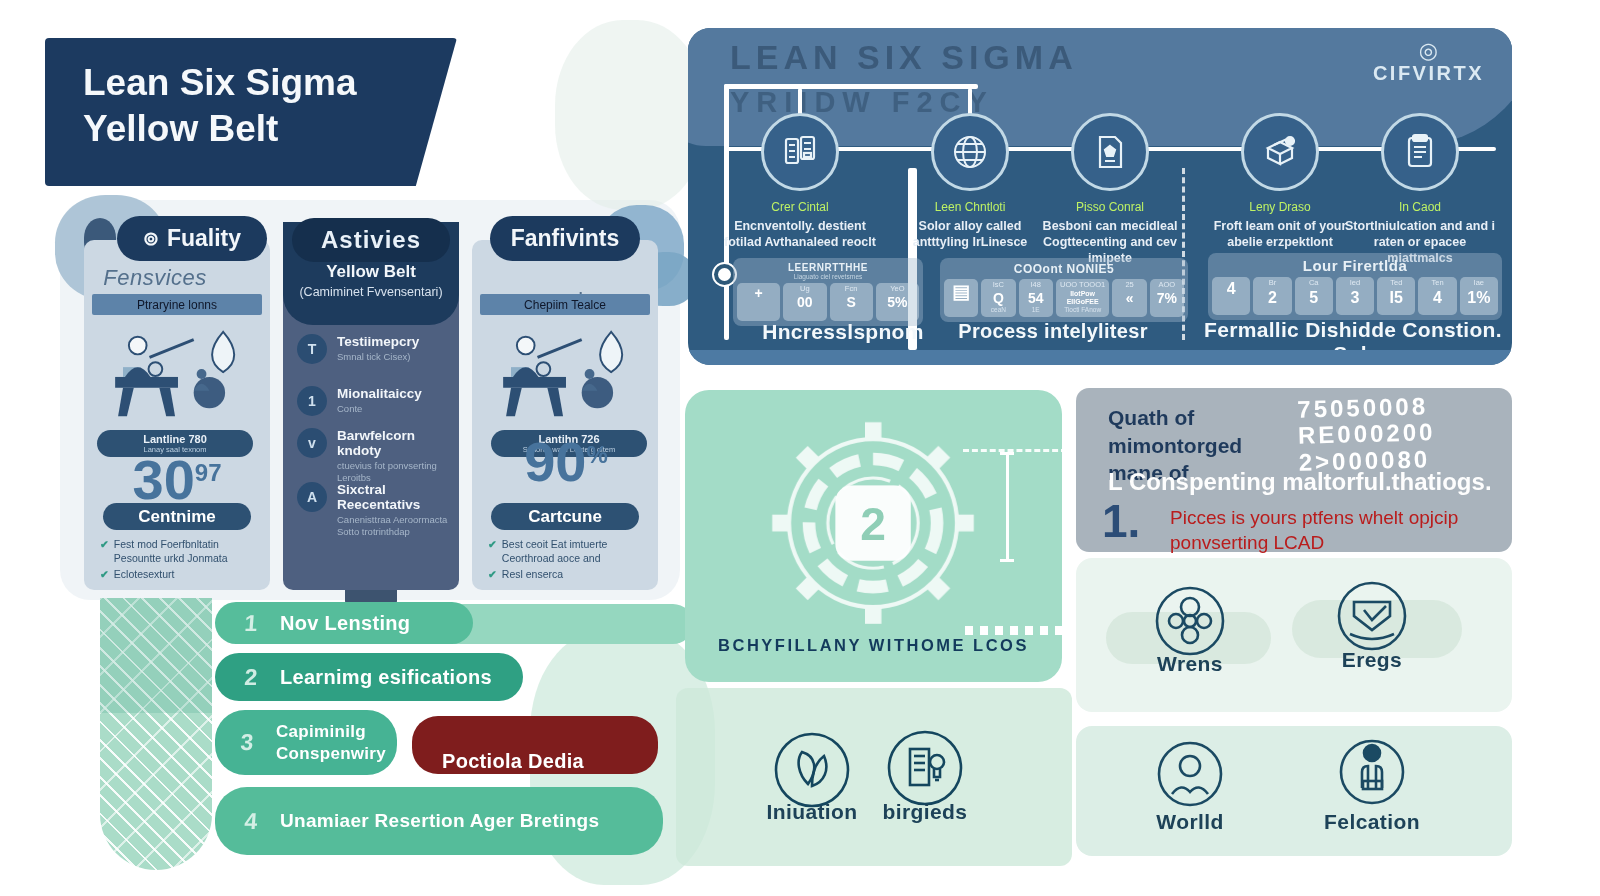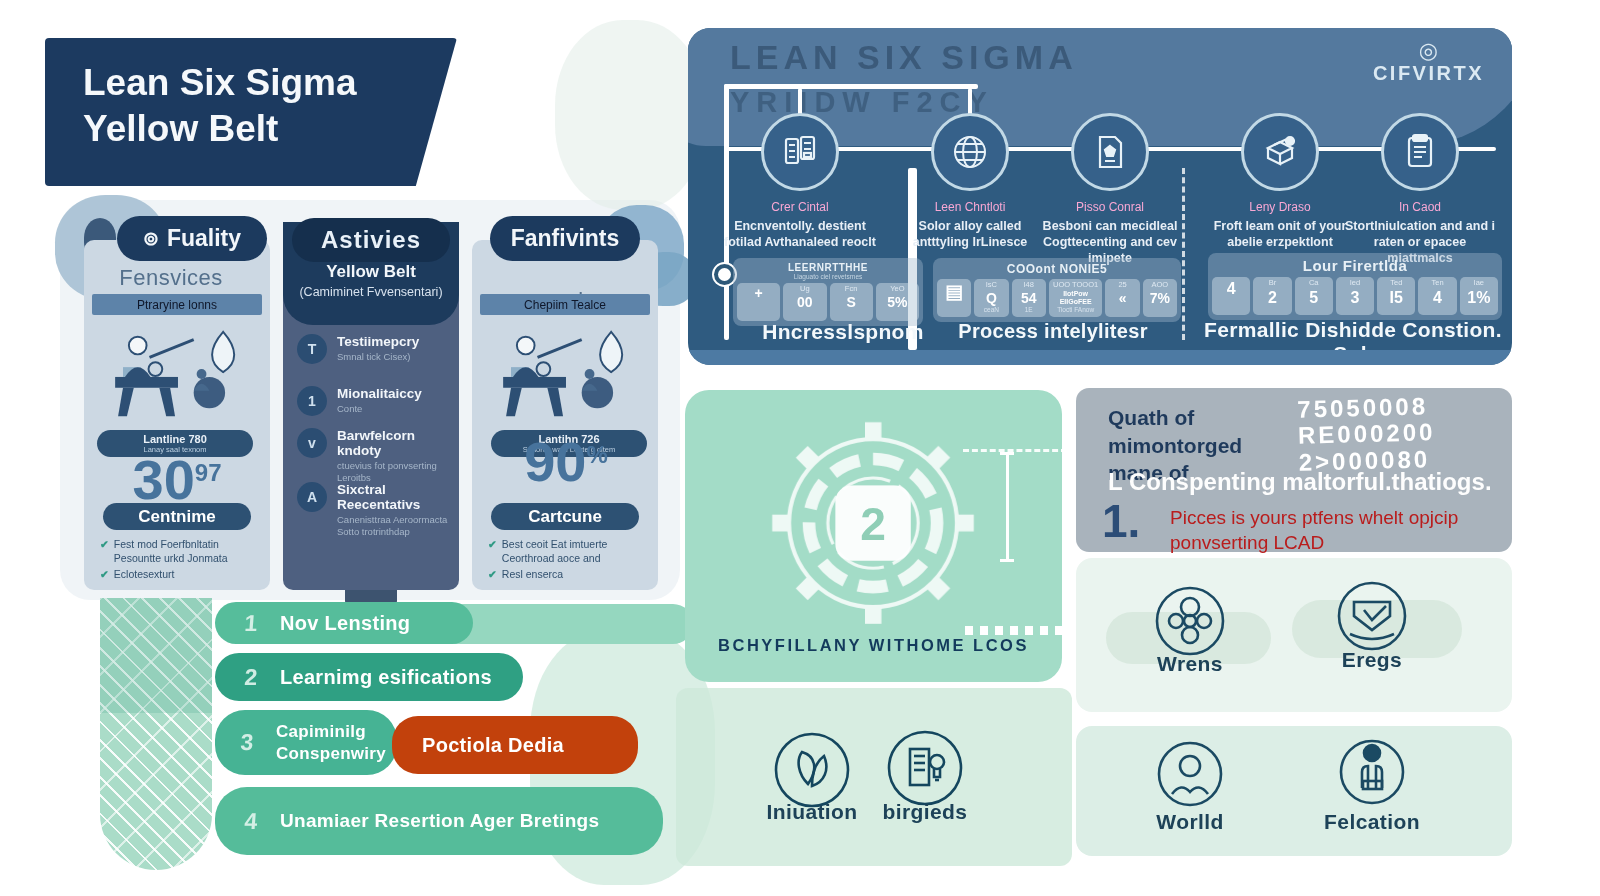--- a/index.html
+++ b/index.html
@@ -22,21 +22,21 @@
   .wm2{left:42px;top:58px;font-size:29px;font-weight:800;letter-spacing:7px;color:rgba(18,40,62,.30);}
   .brand{right:28px;top:12px;text-align:center;color:#dbe9f2;}
   .brand .b-icon{font-size:22px;display:block;line-height:1;}
   .brand .b-name{font-size:20px;font-weight:700;letter-spacing:2.5px;}
   .hline{background:#fff;border-radius:2px;}
   .hdot{left:30px;top:240px;width:13px;height:13px;border-radius:50%;background:#fff;
         box-shadow:0 0 0 4px #2d5878,0 0 0 6px #fff;}
   .hcol{top:85px;width:154px;text-align:center;}
   .hcircle{margin:0 auto;width:72px;height:72px;border-radius:50%;background:#36618a;
            border:3px solid #c2d9e6;display:flex;align-items:center;justify-content:center;position:relative;z-index:2;}
-  .hlabel{margin-top:9px;font-size:12px;color:#f9a8d4;}
+  .hlabel{margin-top:9px;font-size:12px;color:#bef264;}
   .hdesc{margin-top:4px;font-size:12.5px;font-weight:600;color:#e8eff6;line-height:1.28;}
   .hdivider{left:494px;top:140px;height:172px;width:0;border-left:3px dashed rgba(255,255,255,.78);}
   .htable{background:rgba(163,186,205,.40);border-radius:8px;padding:4px 4px 5px 4px;}
   .ht-head{text-align:center;font-weight:800;color:#e8f0f6;letter-spacing:.5px;}
   .ht-sub{text-align:center;font-size:6.5px;color:#c6d6e3;}
   .ht-cells{display:flex;gap:3px;margin-top:3px;}
   .ht-cell{flex:1;background:rgba(216,228,238,.45);border-radius:5px;text-align:center;
            padding:2px 1px;min-height:34px;}
   .c-top{display:block;font-size:7.5px;color:#dfe9f2;line-height:1.15;}
   .c-val{display:block;font-size:14px;font-weight:800;color:#fff;line-height:1.2;}
@@ -222,21 +222,21 @@
           <span class="c-top">Fcn</span>
           <span class="c-val">S</span>
         </div>
       <div class="ht-cell">
           <span class="c-top">YeO</span>
           <span class="c-val">5%</span>
         </div>
     </div>
   </div>
 
-  <div class="abs htable" style="left:245px;top:230px;width:240px;">
+  <div class="abs htable" style="left:252px;top:230px;width:240px;">
     <div class="ht-head" style="font-size:12px;">COOont NONIE5</div>
     <div class="ht-cells">
       <div class="ht-cell">
           <span class="c-val" style="font-size:19px;">▤</span>
         </div>
       <div class="ht-cell">
           <span class="c-top">IsC</span>
           <span class="c-val">Q</span>
           <span class="c-bot">ceaN</span>
         </div>
@@ -300,21 +300,21 @@
   <div class="abs ht-cap" style="left:505px;top:290px;width:320px;">Fermallic Dishidde Constion. Suk</div>
 
   <div class="abs hp-bottom"></div>
 </div>
 
 <div class="abs card-light" style="left:84px;top:240px;width:186px;height:350px;"></div>
 <div class="abs card-pill" style="left:117px;top:216px;width:150px;height:45px;">
   <span style="font-size:19px;">⊚</span>
   <span>Fuality</span>
 </div>
-<div class="abs card-sub" style="left:84px;top:265px;width:174px;">Fensvices</div>
+<div class="abs card-sub" style="left:68px;top:265px;width:174px;font-style:italic;">Fensvices</div>
 <div class="abs card-bar" style="left:92px;top:294px;width:170px;height:21px;">Ptraryine lonns</div>
 <svg class="abs" style="left:92px;top:320px;" width="170" height="108" viewBox="0 0 170 110">
   <rect x="22" y="58" width="64" height="11" fill="#2d4f74"></rect>
   <path d="M30,69 L25,98 h9 L41,69 Z" fill="#2d4f74"></path>
     <path d="M78,69 L83,98 h-9 L67,69 Z" fill="#2d4f74"></path>
   <rect x="30" y="48" width="18" height="10" fill="#8fb0c8"></rect>
   <circle cx="63" cy="50" r="7" fill="none" stroke="#2d4f74" stroke-width="2"></circle>
   <circle cx="45" cy="26" r="9" fill="#f4f7f9" stroke="#2d4f74" stroke-width="2"></circle>
   <path d="M32,58 q13,-20 26,0 Z" fill="#2d4f74"></path>
   <line x1="57" y1="38" x2="102" y2="20" stroke="#2d4f74" stroke-width="3"></line>
@@ -425,21 +425,21 @@
   <span class="glabel">Nov Lensting</span>
 </div>
 <div class="abs grow" style="left:215px;top:653px;width:308px;height:48px;border-radius:24px;background:#2fa083;padding-left:22px;box-sizing:border-box;">
   <span class="gnum">2</span>
   <span class="glabel">Learnimg esifications</span>
 </div>
 <div class="abs grow" style="left:215px;top:710px;width:182px;height:65px;border-radius:30px;background:#46b394;padding-left:18px;box-sizing:border-box;">
   <span class="gnum">3</span>
   <span class="glabel" style="font-size:17px;width:112px;">Capiminilg Conspenwiry</span>
 </div>
-<div class="abs grow" style="left:392px;top:716px;width:246px;height:58px;border-radius:26px;background:#c2410c;padding-left:30px;box-sizing:border-box;">
+<div class="abs grow" style="left:412px;top:716px;width:246px;height:58px;border-radius:26px;background:#7f1d1d;padding-left:30px;box-sizing:border-box;align-items:flex-end;">
   <span class="glabel">Poctiola Dedia</span>
 </div>
 <div class="abs grow" style="left:215px;top:787px;width:448px;height:68px;border-radius:32px;background:#55bc9a;padding-left:22px;box-sizing:border-box;">
   <span class="gnum">4</span>
   <span class="glabel" style="font-size:19px;width:330px;">Unamiaer Resertion Ager Bretings</span>
 </div>
 
 <div class="abs cpanel"></div>
 <svg class="abs" style="left:768px;top:418px;" width="210" height="210" viewBox="0 0 200 200">
   <g stroke="#ffffff" fill="none" opacity="0.82">

